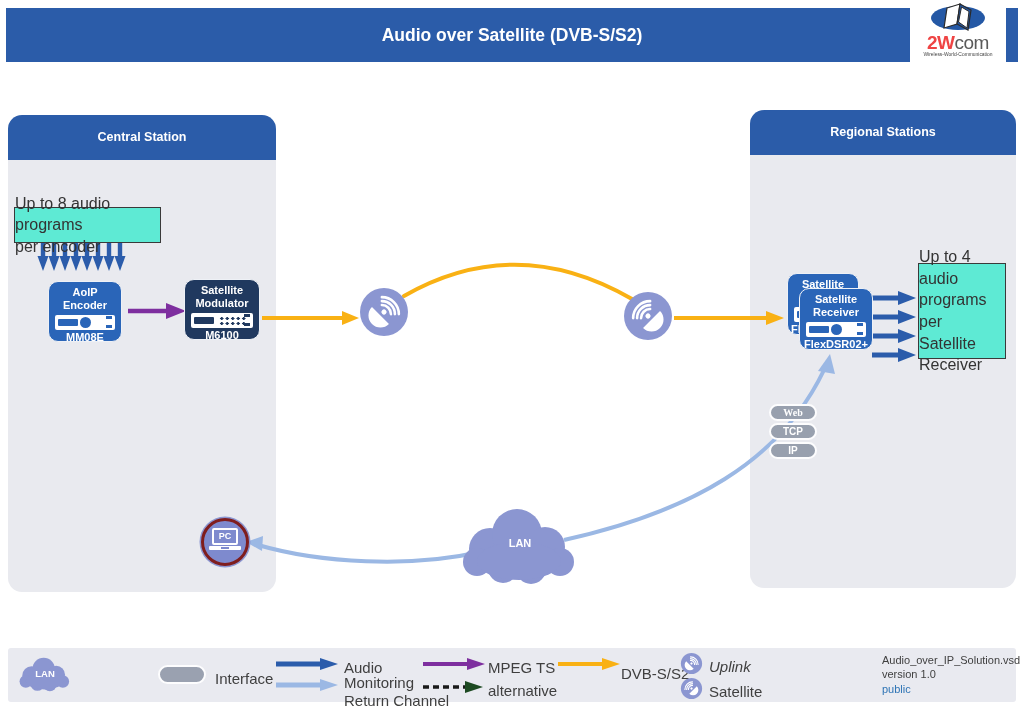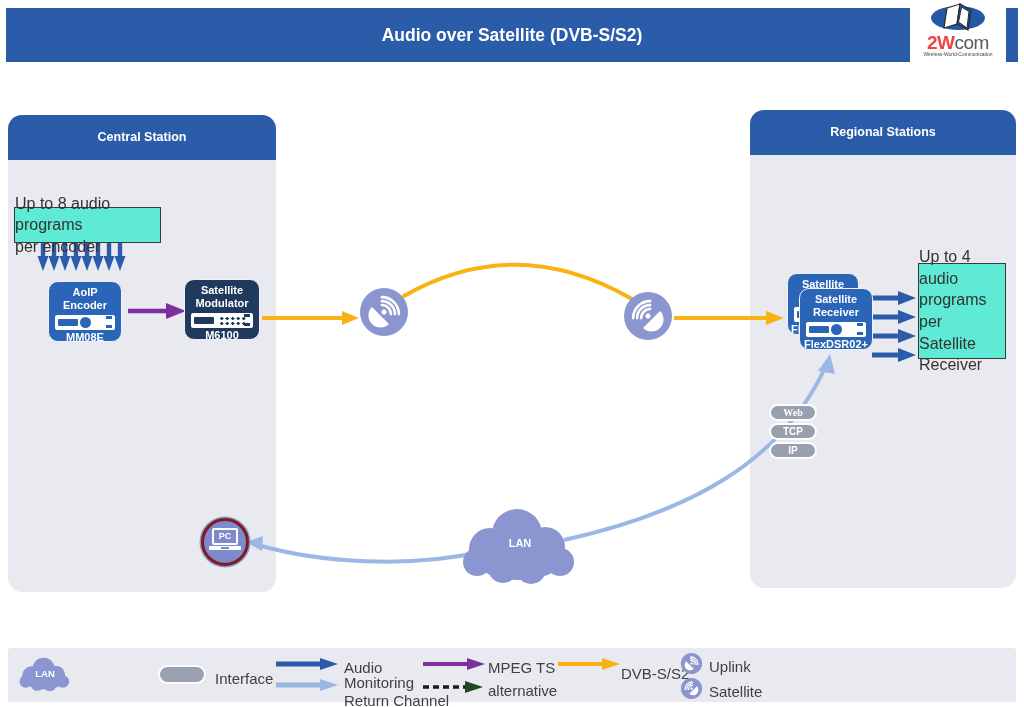--- a/index.html
+++ b/index.html
@@ -80,21 +80,21 @@
   .lg-cloud { left:8px; top:6px; }
   .lg-lan { left:8px; top:20px; width:58px; text-align:center; color:#fff; font-weight:bold; font-size:9.5px; }
   .lg-netcloud { left:74px; top:22px;margin-top:44px; }
   .lg-pill { left:150px; top:17px; width:48px; height:19px; background:#9aa1b0; border:2px solid #fdfdfe; border-radius:10px; }
   .lg-interface { left:207px; top:22px; }
   .lg-ar-audio { left:268px; top:10px; } .lg-audio { left:336px; top:11px; }
   .lg-ar-mon { left:268px; top:31px; } .lg-mon { left:336px; top:26px; }
   .lg-ar-mpeg { left:415px; top:10px; } .lg-mpeg { left:480px; top:11px; }
   .lg-ar-alt { left:415px; top:33px; } .lg-alt { left:480px; top:34px; }
   .lg-ar-dvb { left:550px; top:10px; } .lg-dvb { left:613px; top:17px; }
-  .lg-up-ic { left:672px; top:4px; } .lg-up { left:701px; top:10px; }
+  .lg-up-ic { left:672px; top:4px; } .lg-up { left:701px; top:10px;font-style:italic; }
   .lg-dn-ic { left:672px; top:29px; } .lg-dn { left:701px; top:35px; }
   .lg-file { left:874px; top:5px; font-size:11px; color:#3f3f3f; line-height:1.3; }
   .lg-public { color:#2e74b5; }
 </style>
 </head>
 <body>
 
 <svg width="0" height="0" style="position:absolute" aria-hidden="true">
   <defs>
     <symbol id="sat-up" viewBox="-26 -26 52 52">
@@ -325,15 +325,20 @@
 
     <svg class="abs lg-up-ic" width="23" height="23">
         <use href="#sat-up" width="23" height="23"></use>
       </svg>
     <div class="abs lg-label lg-up">Uplink</div>
     <svg class="abs lg-dn-ic" width="23" height="23">
         <use href="#sat-down" width="23" height="23"></use>
       </svg>
     <div class="abs lg-label lg-dn">Satellite</div>
 
+    <div class="abs lg-file">
+      <div>Audio_over_IP_Solution.vsd</div>
+      <div>version 1.0</div>
+      <div class="lg-public">public</div>
+    </div>
   </div>
 
 </div>
 
 </body></html>

